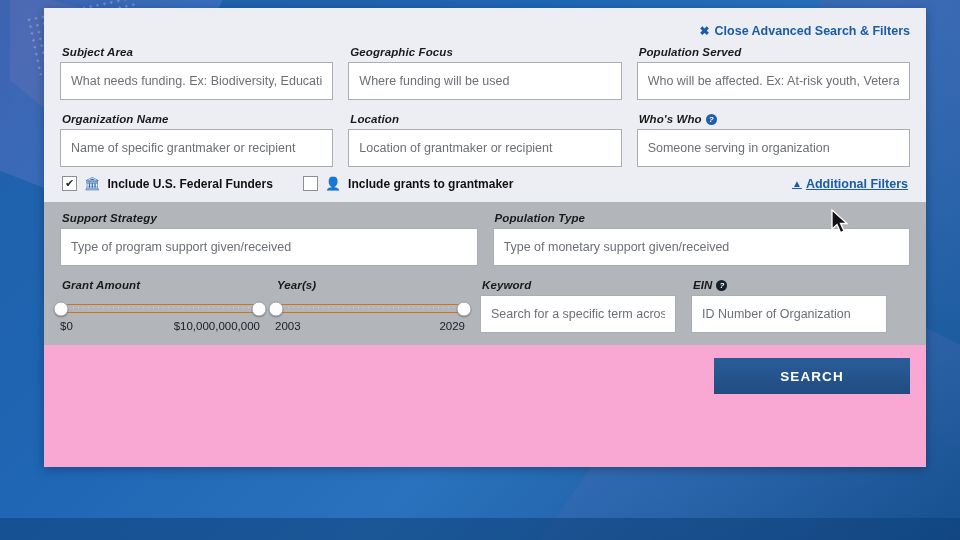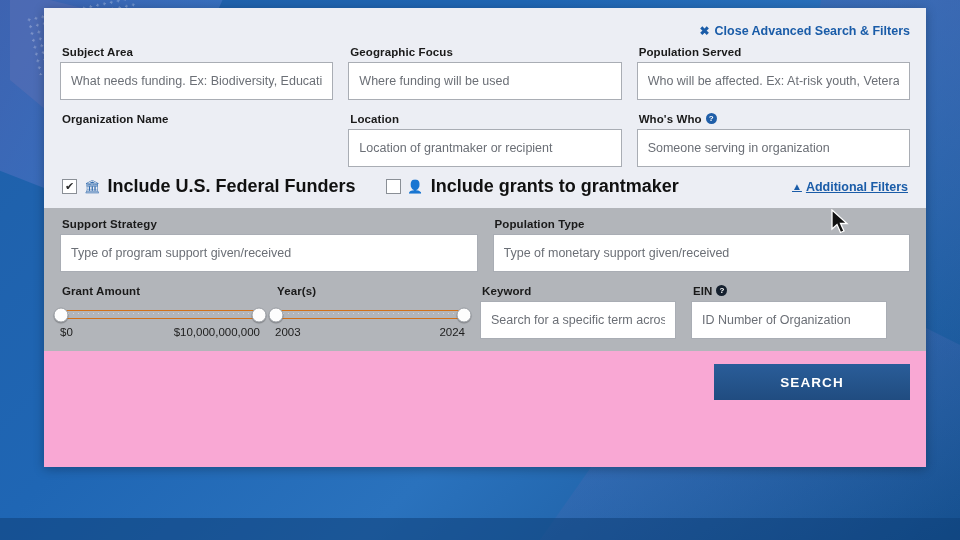--- a/index.html
+++ b/index.html
@@ -48,22 +48,23 @@
   
   .sect-basic { padding: 8px 16px 0 16px; background: #eceef4; }
   .sect-extra { background: #b2b5ba; padding: 10px 16px 12px 16px; }
   .sect-footer { background: #f9a8d4; flex: 1; position: relative; }
 
   .row { display: flex; gap: 15px; }
   .col { flex: 1 1 0; }
 
   .fld-label {
     font-size: 11.5px; font-weight: bold; color: #1a1a1a;
-    margin: 0 0 4px 2px; display: flex; align-items: flex-start; gap: 4px;
+    margin: 0 0 4px 2px; display: flex; align-items: flex-end; gap: 4px;
     letter-spacing: .1px;
+    font-style: italic;
   }
   .help-icon {
     display: inline-flex; align-items: center; justify-content: center;
     width: 11px; height: 11px; border-radius: 50%;
     background: #1f5ea8; color: #fff; font-size: 8px; font-weight: bold;
     line-height: 1; cursor: pointer; flex: none;
   }
   .help-icon.dark { background: #15202e; }
 
   .inp {
@@ -80,21 +81,21 @@
   .chk-row {
     display: flex; align-items: center; padding: 9px 2px 11px 2px;
     position: relative;
   }
   .chk-group { display: flex; align-items: center; gap: 7px; margin-right: 30px; cursor: pointer; }
   .chk-box {
     width: 15px; height: 15px; background: #fff; border: 1px solid #8a8f96;
     display: inline-flex; align-items: center; justify-content: center;
     font-size: 11px; color: #2a2a2a; line-height: 1; cursor: pointer;
   }
-  .chk-label { font-size: 18px; font-weight: bold; color: #111; white-space: nowrap; }
+  .chk-label { font-size: 12px; font-weight: bold; color: #111; white-space: nowrap; }
   .mini-icon { color: #2f6aad; font-size: 13px; line-height: 1; }
 
   .addl-link {
     margin-left: auto; color: #1a5ca8; font-size: 12.5px; font-weight: bold;
     text-decoration: underline; cursor: pointer;
     display: inline-flex; align-items: center; gap: 4px;
   }
   .chev { font-size: 10px; text-decoration: none; }
 
   
@@ -165,20 +166,21 @@
         </div>
         <input class="inp" type="text" placeholder="Who will be affected. Ex: At-risk youth, Veterans" style="">
       </div>
     </div>
 
     <div class="row">
       <div class="col">
         <div class="fld-label">
           <span>Organization Name</span>
         </div>
+        <input class="inp" type="text" placeholder="Name of specific grantmaker or recipient" style="">
       </div>
       <div class="col">
         <div class="fld-label">
           <span>Location</span>
         </div>
         <input class="inp" type="text" placeholder="Location of grantmaker or recipient" style="">
       </div>
       <div class="col">
         <div class="fld-label">
           <span>Who's Who</span>
@@ -245,21 +247,21 @@
         <div class="fld-label">
           <span>Year(s)</span>
         </div>
         <div class="sl-wrap">
           <div class="sl-track">
             <span class="sl-handle" style="left:0%"></span>
             <span class="sl-handle" style="left:100%"></span>
           </div>
           <div class="sl-ticks">
             <span>2003</span>
-            <span>2024</span>
+            <span>2029</span>
           </div>
         </div>
       </div>
 
       <div style="flex:0 0 196px;">
         <div class="fld-label">
           <span>Keyword</span>
         </div>
         <input class="inp" type="text" placeholder="Search for a specific term acros..." style="">
       </div>

